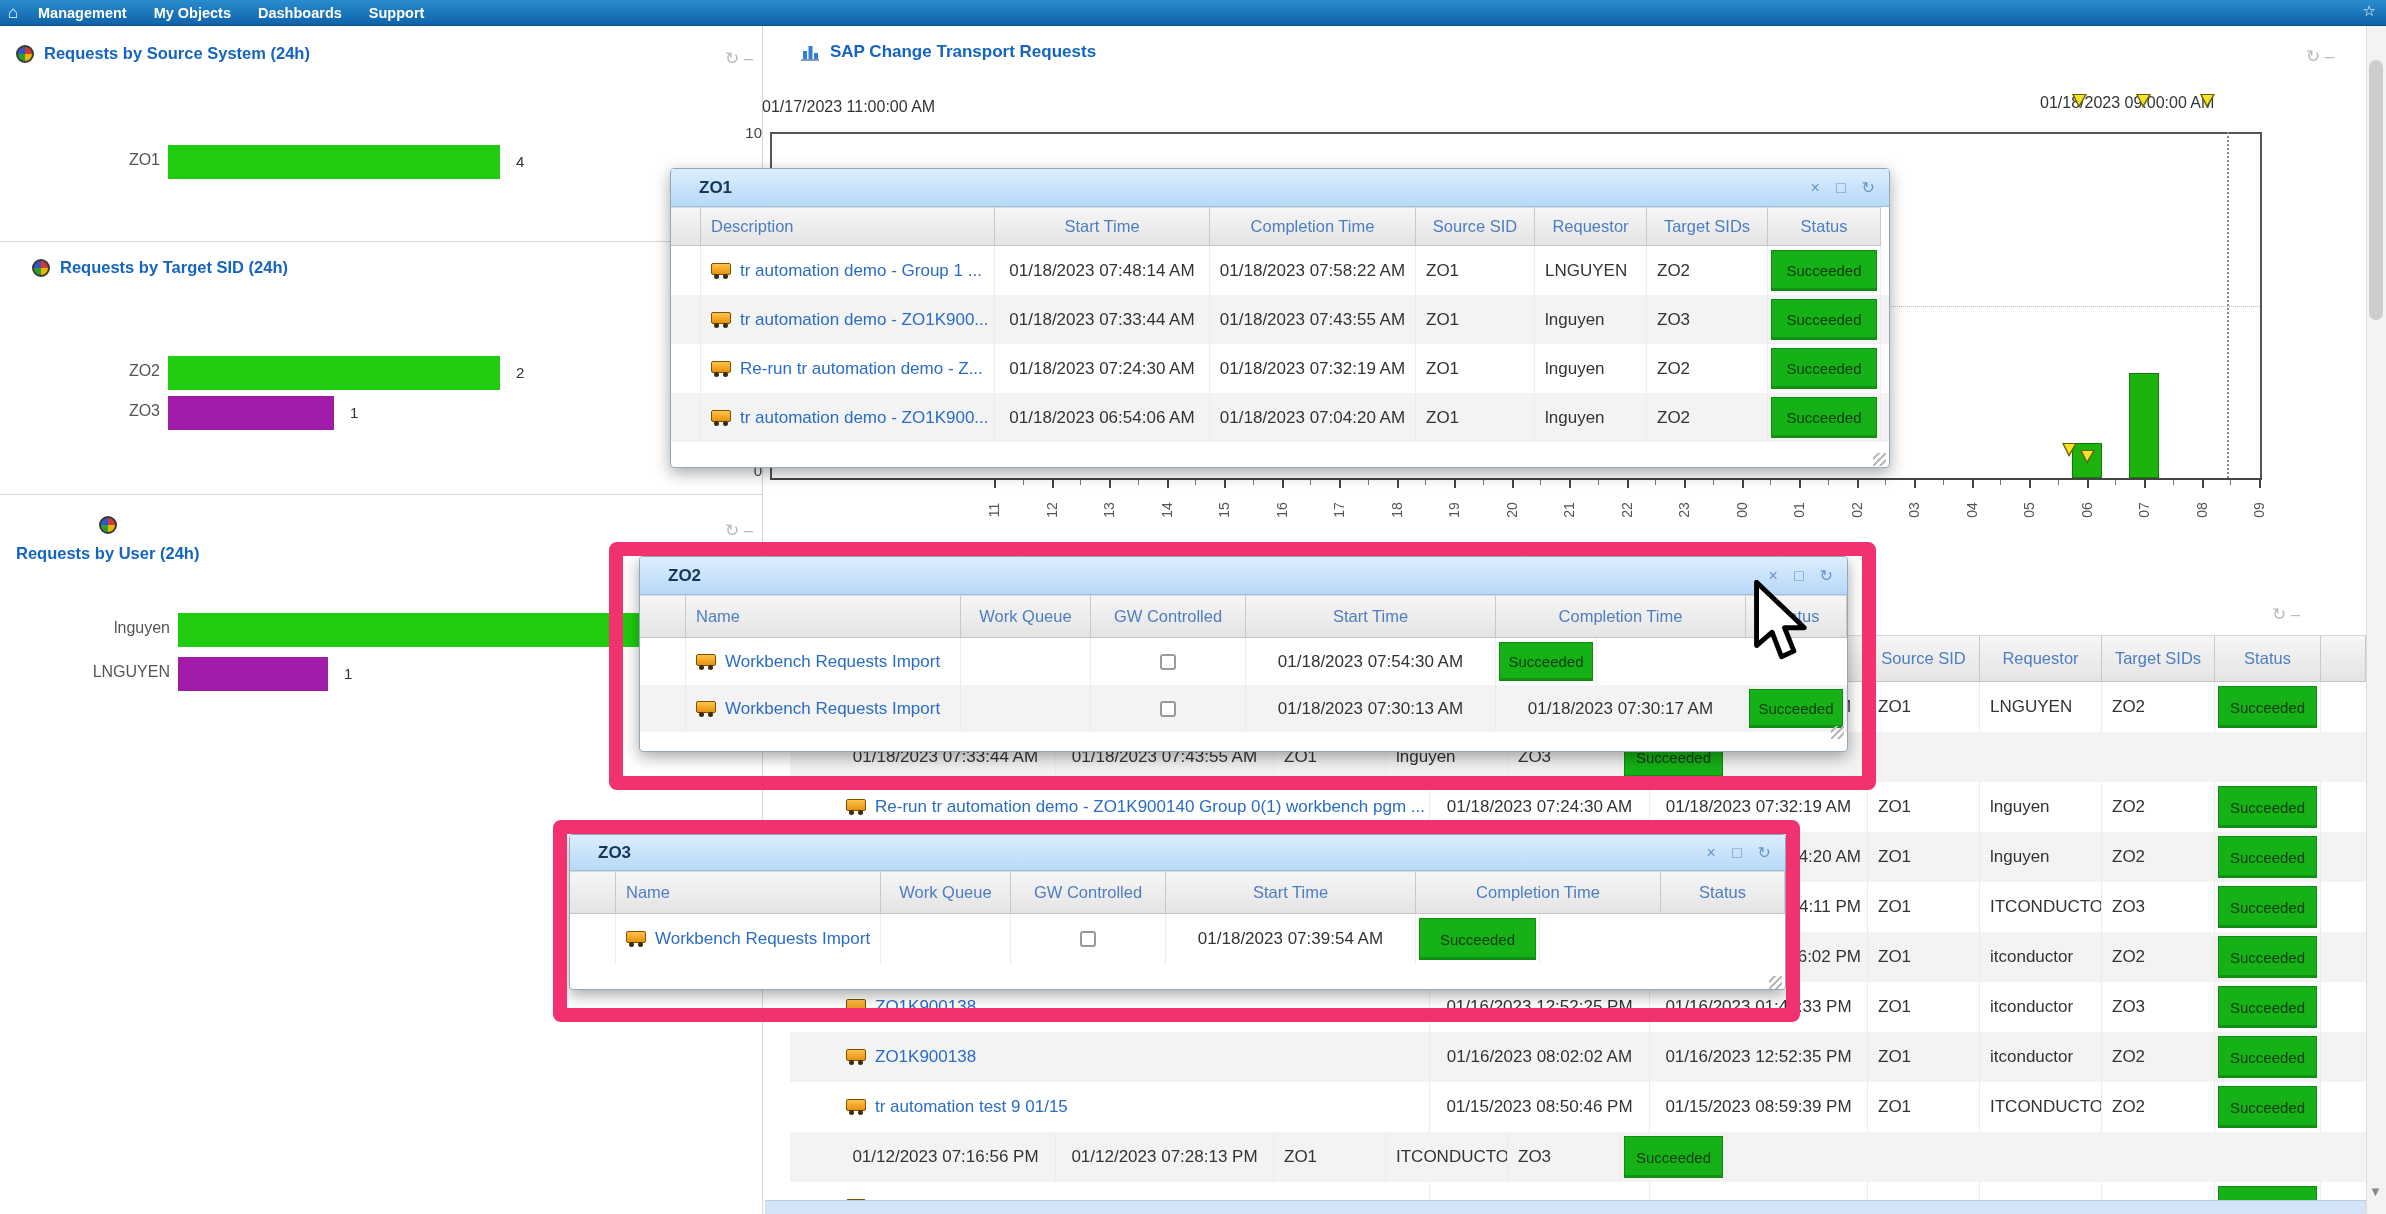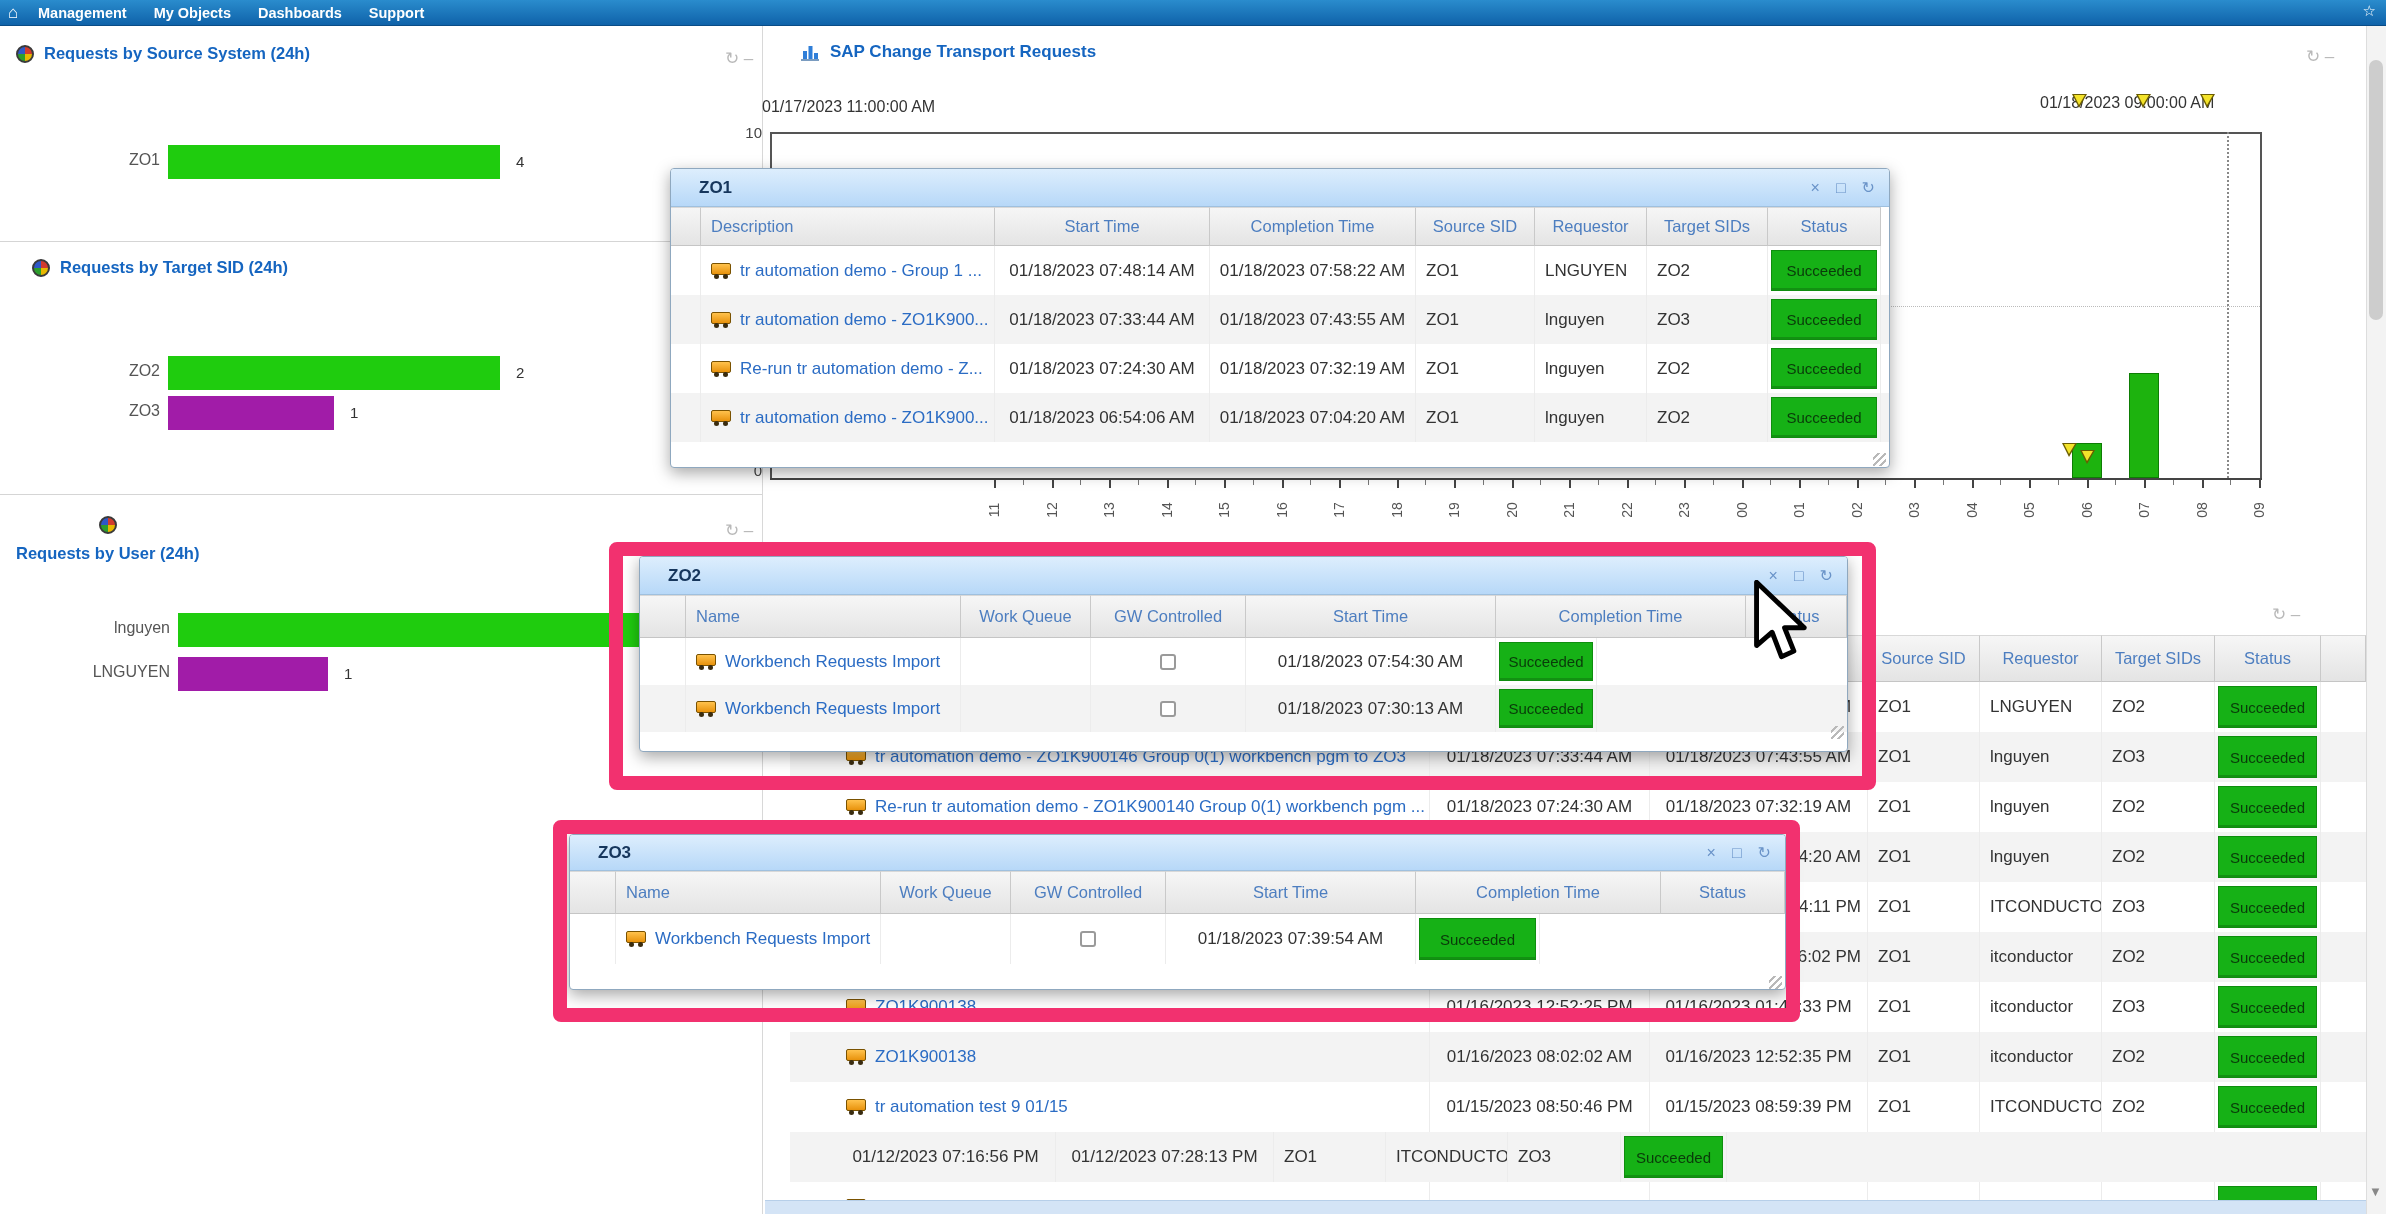--- a/index.html
+++ b/index.html
@@ -290,28 +290,20 @@
         <div class="gd-cell left" style="width: 112px; flex: 0 0 auto;">ZO1</div>
         <div class="gd-cell left" style="width: 122px; flex: 0 0 auto;">LNGUYEN</div>
         <div class="gd-cell left" style="width: 113px; flex: 0 0 auto;">ZO2</div>
         <div class="gd-cell" style="width: 106px; flex: 0 0 auto;">
           <div class="badge" style="width: calc(100% - 6px); height: calc(100% - 8px);">Succeeded</div>
         </div>
         <div class="gd-cell" style="width: 45px; flex: 0 0 auto; border-right: none;"></div>
       </div>
       <div class="grid-row row-alt" style="height: 50px;">
         <div class="gd-cell" style="width: 46px; flex: 0 0 auto; border-right: none;"></div>
-        <div class="gd-cell left" style="width: 594px; flex: 0 0 auto;">
-          <span class="truck">
-            <span class="box"></span>
-            <span class="w1"></span>
-            <span class="w2"></span>
-          </span>
-          <span class="link">tr automation demo - ZO1K900146 Group 0(1) workbench pgm to ZO3</span>
-        </div>
         <div class="gd-cell" style="width: 220px; flex: 0 0 auto;">01/18/2023 07:33:44 AM</div>
         <div class="gd-cell" style="width: 218px; flex: 0 0 auto;">01/18/2023 07:43:55 AM</div>
         <div class="gd-cell left" style="width: 112px; flex: 0 0 auto;">ZO1</div>
         <div class="gd-cell left" style="width: 122px; flex: 0 0 auto;">lnguyen</div>
         <div class="gd-cell left" style="width: 113px; flex: 0 0 auto;">ZO3</div>
         <div class="gd-cell" style="width: 106px; flex: 0 0 auto;">
           <div class="badge" style="width: calc(100% - 6px); height: calc(100% - 8px);">Succeeded</div>
         </div>
         <div class="gd-cell" style="width: 45px; flex: 0 0 auto; border-right: none;"></div>
       </div>
@@ -616,20 +608,21 @@
               <span class="w1"></span>
               <span class="w2"></span>
             </span>
             <span class="link">Workbench Requests Import</span>
           </div>
           <div class="gd-cell" style="width: 130px; flex: 0 0 auto;"></div>
           <div class="gd-cell" style="width: 155px; flex: 0 0 auto;">
             <div class="checkbox"></div>
           </div>
           <div class="gd-cell" style="width: 250px; flex: 0 0 auto;">01/18/2023 07:30:13 AM</div>
+          <div class="gd-cell" style="width: 250px; flex: 0 0 auto;">01/18/2023 07:30:17 AM</div>
           <div class="gd-cell" style="width: 101px; flex: 0 0 auto;">
             <div class="badge" style="width: calc(100% - 6px); height: calc(100% - 8px);">Succeeded</div>
           </div>
         </div>
       </div>
     <div class="win-foot" style="height:10px;">
       <span class="resize-h"></span>
     </div>
   </div>
   <div class="abs pink-frame" style="left:609px; top:542px; width:1267px; height:248px;"></div>

